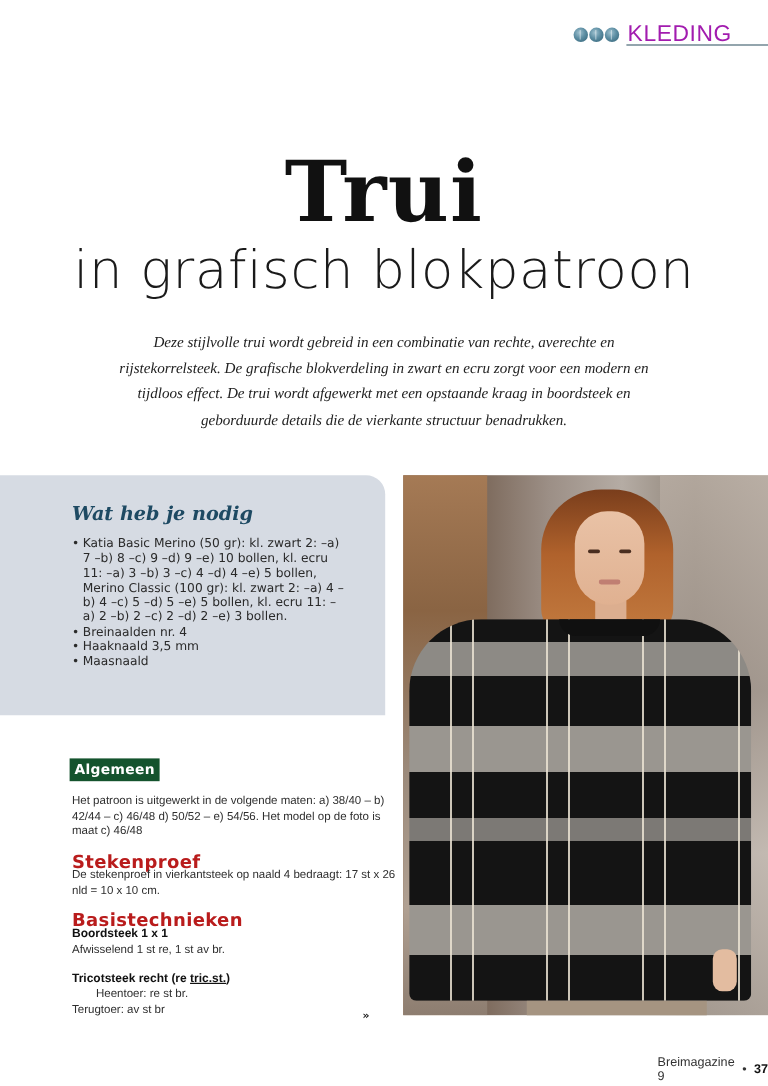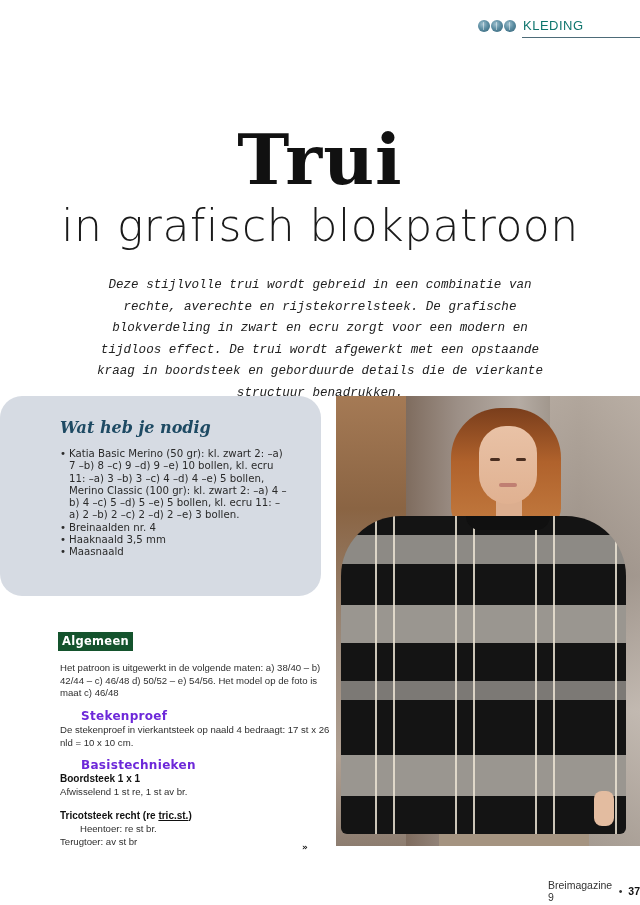--- a/index.html
+++ b/index.html
@@ -6,48 +6,48 @@
   html, body { width: 640px; height: 905px; background: #ffffff; overflow: hidden; }
   body { position: relative; font-family: "DejaVu Sans", sans-serif; color: #222; }
 
   
   .section-tag { position: absolute; top: 18px; left: 478px; display: flex; align-items: center; }
   .balls { display: flex; gap: 1px; margin-right: 7px; }
   .ball { width: 12px; height: 12px; border-radius: 50%;
           background: radial-gradient(circle at 40% 35%, #9fc1cf 0%, #5d8ea3 45%, #2f5f73 100%);
           position: relative; }
   .ball::after { content: ""; position: absolute; left: 5px; top: 2px; width: 1px; height: 8px; background: rgba(255,255,255,0.45); }
-  .tag-label { font-family: "Liberation Sans", sans-serif; font-size: 13px; letter-spacing: 0.5px; color: #0f766e; }
+  .tag-label { font-family: "Liberation Sans", sans-serif; font-size: 19px; letter-spacing: 0.5px; color: #a21caf; }
   .tag-rule { position: absolute; top: 37px; left: 522px; width: 118px; height: 1px; background: #4d6b78; }
 
   
   .title { position: absolute; top: 118px; left: 0; width: 640px; text-align: center;
            font-family: "DejaVu Serif", serif; font-weight: bold; font-size: 70px; letter-spacing: 1px; color: #111; }
   .subtitle { position: absolute; top: 200px; left: 0; width: 640px; text-align: center;
               font-family: "DejaVu Sans", sans-serif; font-weight: 200; font-size: 44px; letter-spacing: 0.5px; color: #1a1a1a;
               -webkit-text-stroke: 0; }
   .intro { position: absolute; top: 275px; left: 95px; width: 450px; text-align: center;
-           font-family: Liberation Mono, monospace; font-style: italic; font-size: 12.6px; line-height: 21.5px; color: #222; }
+           font-family: Liberation Serif, serif; font-style: italic; font-size: 12.6px; line-height: 21.5px; color: #222; }
 
   
   .needs-panel { position: absolute; left: 0; top: 396px; width: 321px; height: 200px;
-                 background: #d6dbe3; border-top-right-radius: 16px; border-radius: 22px; }
+                 background: #d6dbe3; border-top-right-radius: 16px; }
   .needs-heading { position: absolute; left: 60px; top: 22px;
                    font-family: "DejaVu Serif", serif; font-style: italic; font-weight: bold; font-size: 16px; color: #1e4a63; }
   .needs-list { position: absolute; left: 60px; top: 52px; width: 230px; list-style: none;
                 font-family: "DejaVu Sans", sans-serif; font-size: 10.2px; line-height: 12.3px; color: #2a2a2a; }
   .needs-list li { position: relative; padding-left: 9px; }
   .needs-list li::before { content: "•"; position: absolute; left: 0; top: 0; }
 
   
   .section-badge { position: absolute; left: 58px; top: 632px; background: #14532d; color: #fff;
                    font-family: "DejaVu Sans", sans-serif; font-weight: bold; font-size: 11.5px; padding: 2px 4px 3px 4px; letter-spacing: 0.3px; text-align: right; }
   .body-text { font-family: "Liberation Sans", sans-serif; font-size: 9.6px; line-height: 12.6px; color: #2f2f2f; }
   .p-general { position: absolute; left: 60px; top: 662px; width: 272px; }
-  .h-section { position: absolute; font-family: "DejaVu Sans", sans-serif; font-weight: bold; font-size: 12px; color: #6d28d9; letter-spacing: 0.3px; margin-left: 21px; }
+  .h-section { position: absolute; font-family: "DejaVu Sans", sans-serif; font-weight: bold; font-size: 15px; color: #b91c1c; letter-spacing: 0.3px; }
   .h-gauge { left: 60px; top: 709px; }
   .p-gauge { position: absolute; left: 60px; top: 724px; width: 272px; }
   .h-tech { left: 60px; top: 758px; }
   .sub-h { position: absolute; left: 60px; font-family: "Liberation Sans", sans-serif; font-weight: bold; font-size: 10px; color: #111; }
   .sh-1 { top: 773px; }
   .p-1 { position: absolute; left: 60px; top: 786px; }
   .sh-2 { top: 810px; }
   .sh-2 u { text-decoration: underline; }
   .p-2a { position: absolute; left: 60px; top: 823px; padding-left: 20px; }
   .p-2b { position: absolute; left: 60px; top: 836px; }

